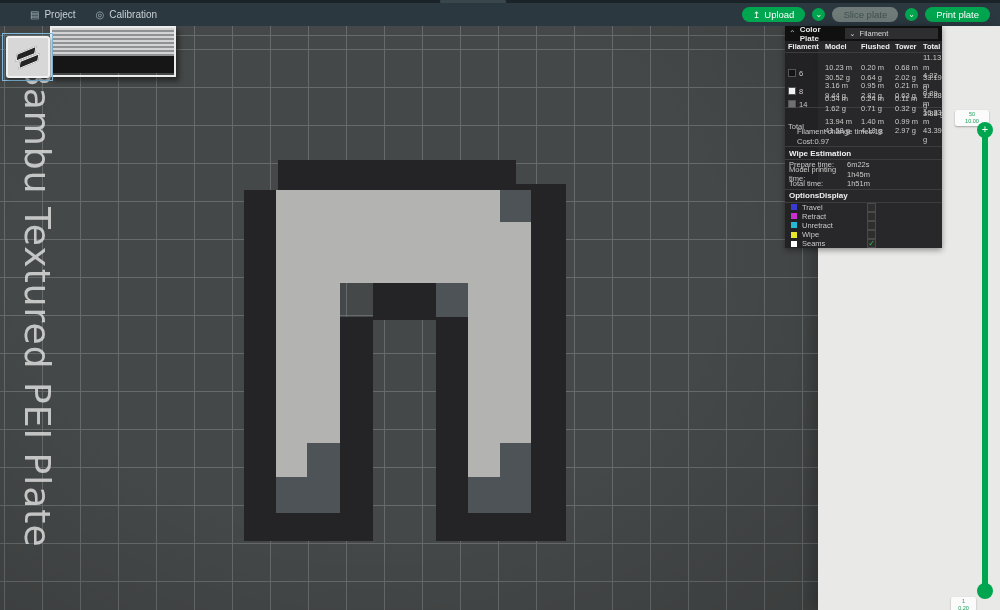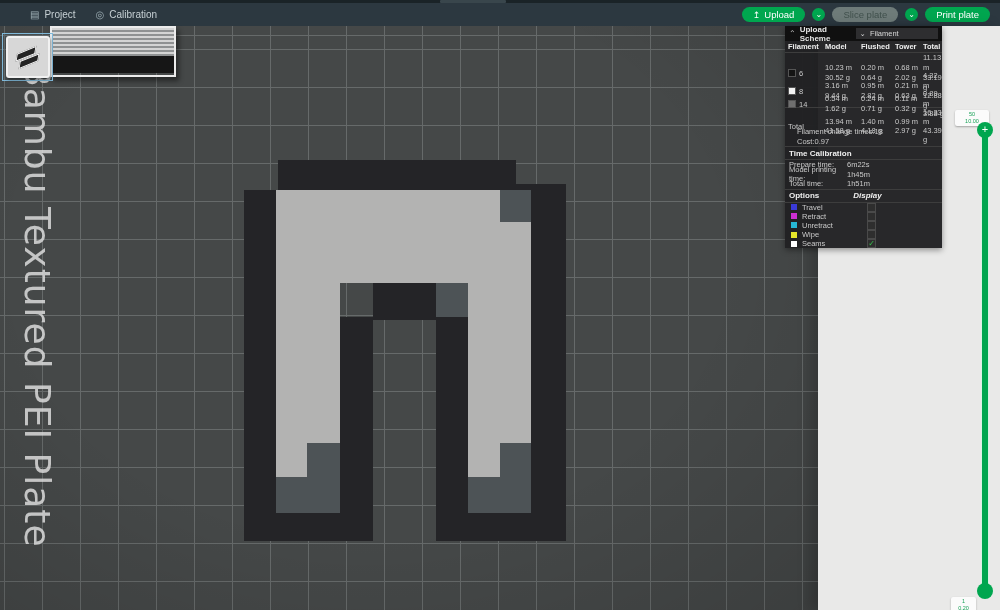--- a/index.html
+++ b/index.html
@@ -72,21 +72,21 @@
   .t-row{height:18px;align-items:center;border-bottom:0;}
   .t-row .cell div{line-height:10px;}
   .c-fil{display:flex;align-items:center;gap:3px;}
   .swatch{width:6px;height:6px;display:inline-block;border:1px solid #555;}
   .t-total{height:18px;align-items:center;border-top:1px solid #3d3d3d;}
   .kv-line{display:flex;height:10px;align-items:flex-end;padding-left:12px;gap:0;}
   .te-title,.opt-head{height:12px;display:flex;align-items:center;font-weight:bold;color:#efefef;
     padding-left:4px;border-top:1px solid #3d3d3d;border-bottom:1px solid #3d3d3d;font-size:8px;}
   .te-row{display:flex;height:9.5px;align-items:center;padding-left:4px;}
   .te-row .te-label{width:58px;}
-  .opt-head .disp{margin-left:34px;font-style:italic;}
+  .opt-head .disp{}
   .opt-row{display:flex;height:9.2px;align-items:center;padding-left:6px;}
   .opt-swatch{width:6px;height:6px;margin-right:5px;}
   .opt-label{width:56px;}
   .checkbox{width:7px;height:7px;background:#2e2e2e;border:1px solid #4a4a4a;margin-left:9px;
     display:flex;align-items:center;justify-content:center;font-size:8px;color:#35c24d;line-height:1;}
 
   
   .slider-track{position:absolute;left:981px;top:104px;width:6px;height:462px;
     background:var(--accent-green,#00a64f);border-left:1px solid #d9f3e4;border-right:1px solid #d9f3e4;}
   .slider-handle{position:absolute;width:16px;height:16px;border-radius:50%;
@@ -179,21 +179,21 @@
       <div class="mp mdark" style="left:373px;top:257px;width:63px;height:37px;"></div>
       <div class="mp mdark" style="left:340px;top:291px;width:33px;height:196px;"></div>
       <div class="mp mdark" style="left:436px;top:291px;width:32px;height:196px;"></div>
       <div class="mp mdark" style="left:244px;top:487px;width:129px;height:28px;"></div>
       <div class="mp mdark" style="left:436px;top:487px;width:130px;height:28px;"></div>
     </div>
 
     <div class="panel">
       <div class="cs-header">
         <span class="cs-caret">⌃</span>
-        <span class="cs-title">Upload Scheme</span>
+        <span class="cs-title">Color Plate</span>
         <div class="cs-drop">
           <span>⌄</span>
           <span>Filament</span>
         </div>
       </div>
 
       <div class="t-grid t-head">
         <div>Filament</div>
         <div>Model</div>
         <div>Flushed</div>
@@ -292,21 +292,21 @@
 
       <div class="kv-line">
         <span>Filament change times:</span>
           <span>18</span>
       </div>
       <div class="kv-line">
         <span>Cost:</span>
           <span>0.97</span>
       </div>
 
-      <div class="te-title">Time Calibration</div>
+      <div class="te-title">Wipe Estimation</div>
       <div class="te-row">
         <span class="te-label">Prepare time:</span>
         <span>6m22s</span>
       </div>
       <div class="te-row">
         <span class="te-label">Model printing time:</span>
         <span>1h45m</span>
       </div>
       <div class="te-row">
         <span class="te-label">Total time:</span>

